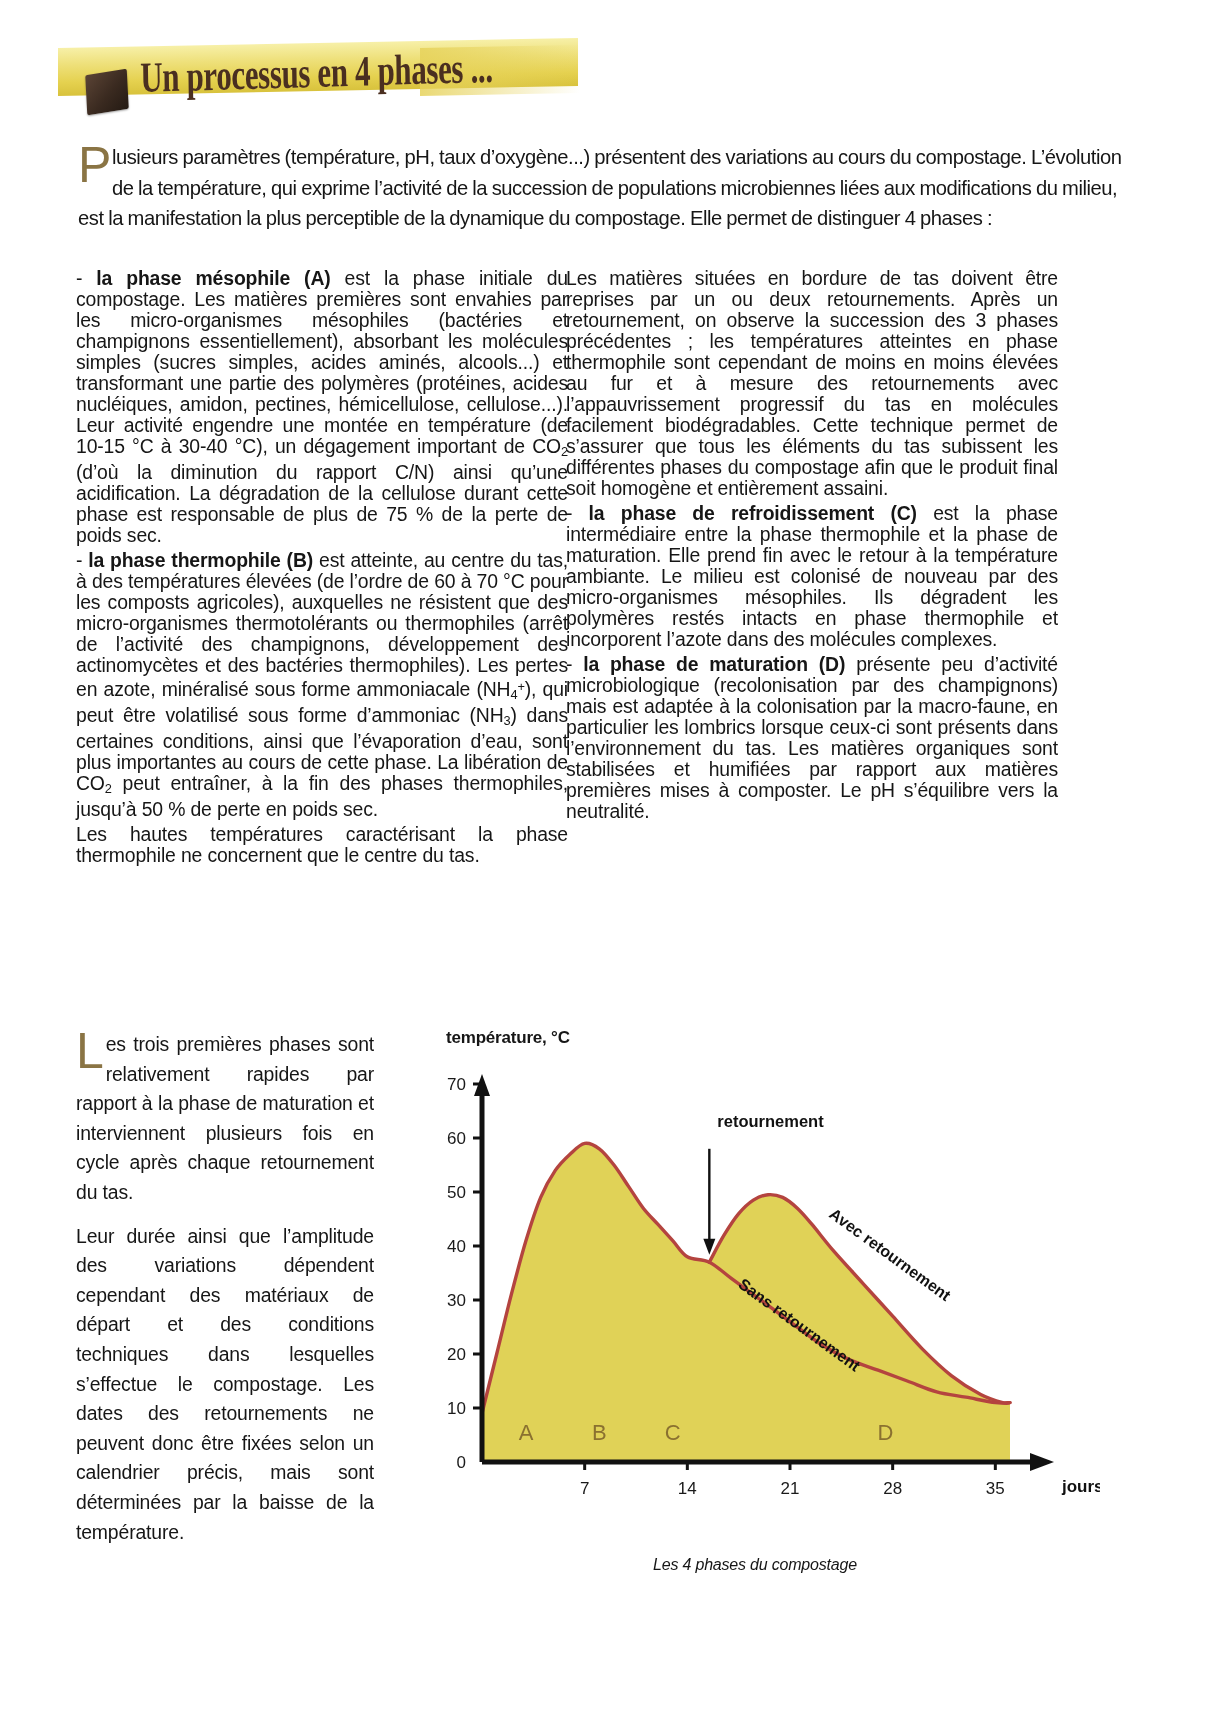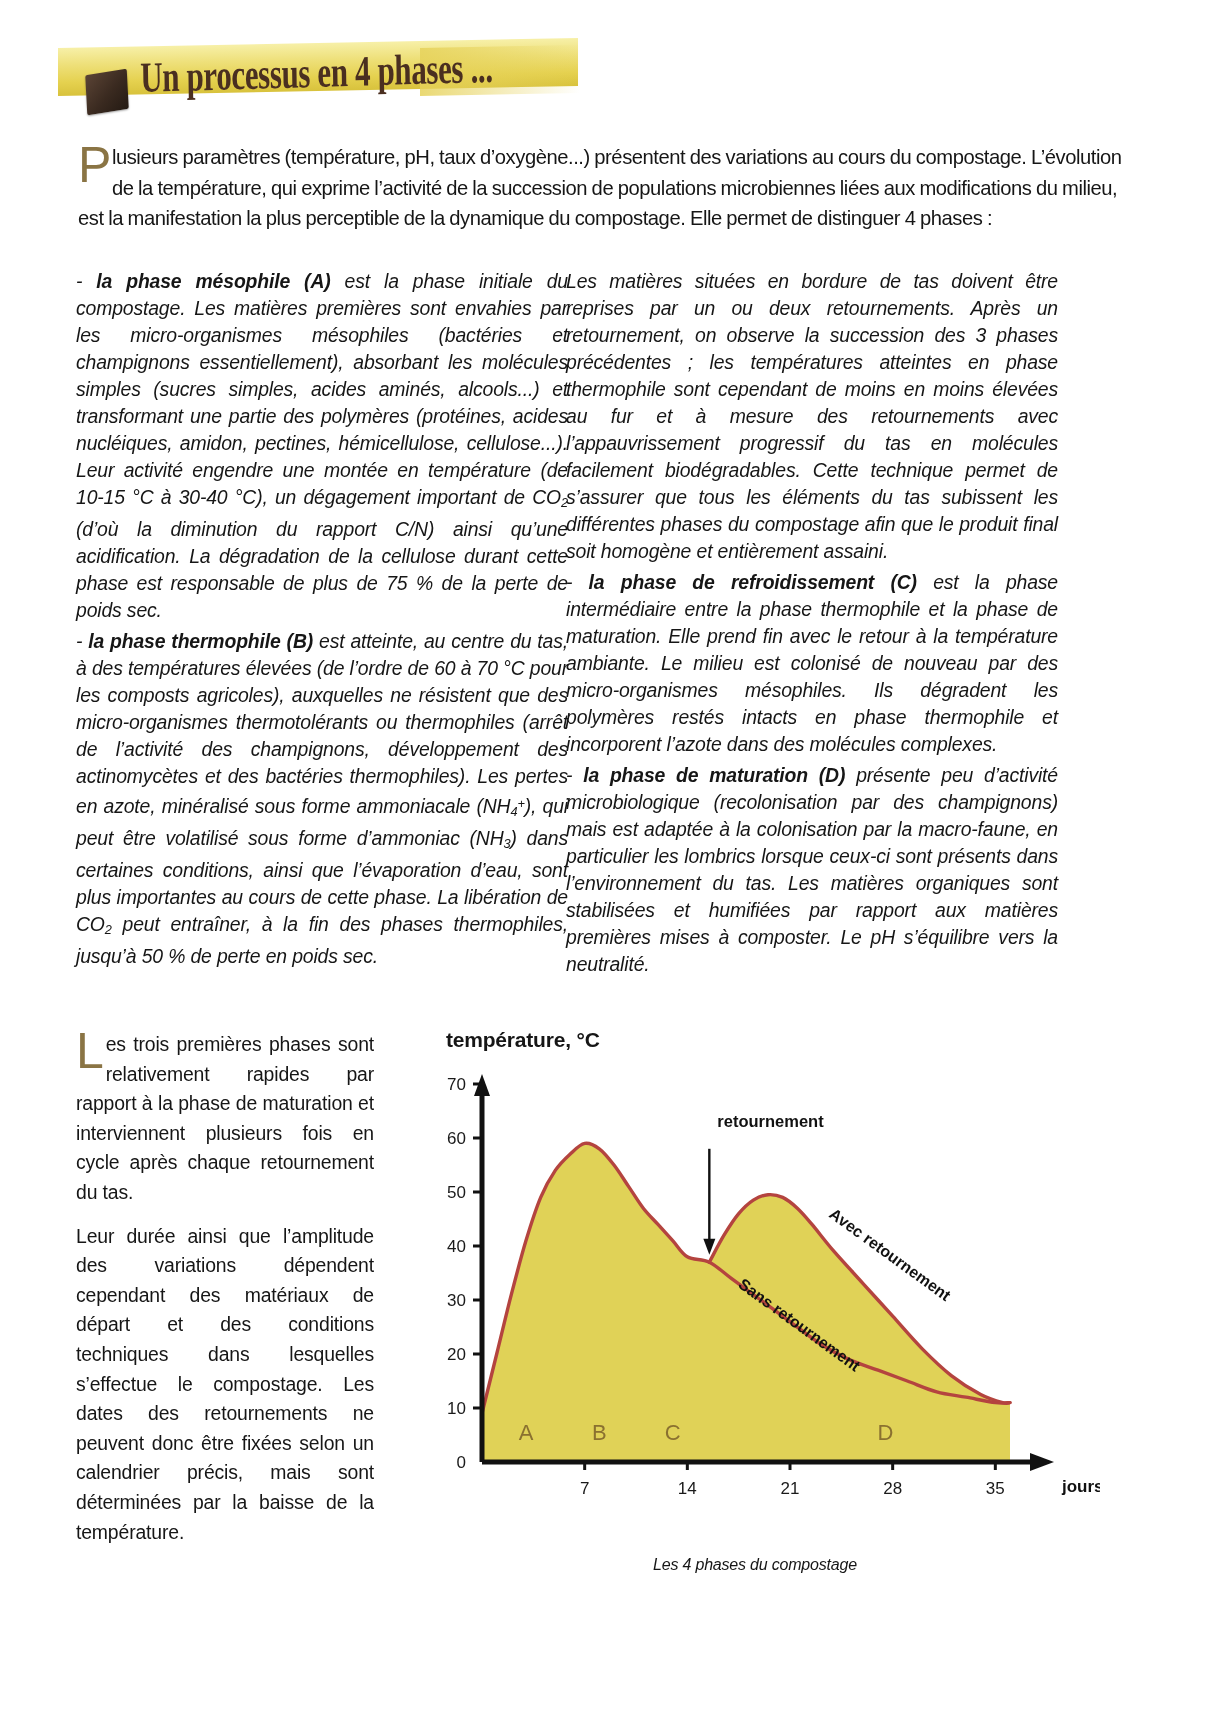--- a/index.html
+++ b/index.html
@@ -84,25 +84,24 @@
     margin: 3px 1px 0 0;
     font-family: "Liberation Sans", sans-serif;
   }
 
   
   .col {
     position: absolute;
     top: 268px;
     width: 492px;
     font-size: 19.4px;
-    line-height: 27px;
+    line-height: 21px;
     text-align: justify;
     text-justify: inter-word;
     letter-spacing: -0.15px;
-    font-style: italic;
   }
   .col.left  { left: 76px; }
   .col.right { left: 566px; }
   .col p { margin: 0 0 0 0; }
   .col p + p { margin-top: 4px; }
   b { font-weight: bold; }
   sub { font-size: 0.66em; vertical-align: -0.22em; }
   sup { font-size: 0.66em; vertical-align: 0.42em; }
 
   
@@ -131,21 +130,21 @@
     position: absolute;
     left: 410px;
     top: 1022px;
     width: 690px;
     height: 520px;
   }
   .chart-ylabel {
     position: absolute;
     left: 36px;
     top: 6px;
-    font-size: 21px;
+    font-size: 17px;
     font-weight: bold;
     letter-spacing: -0.2px;
   }
   .chart-svg { position: absolute; left: 0; top: 0; }
   .caption {
     position: absolute;
     left: 410px;
     top: 1556px;
     width: 690px;
     text-align: center;
@@ -167,20 +166,21 @@
 <div class="title-square"></div>
 <div class="title-text">Un processus en 4 phases ...</div>
 
 <div class="intro">
   <span class="dropcap">P</span><span>lusieurs paramètres (température, pH, taux d’oxygène...) présentent des variations au cours du compostage. L’évolution de la température, qui exprime l’activité de la succession de populations microbiennes liées aux modifications du milieu, est la manifestation la plus perceptible de la dynamique du compostage. Elle permet de distinguer 4 phases :</span>
 </div>
 
 <div class="col left">
   <p><span>- </span><b>la phase mésophile (A)</b><span> est la phase initiale du compostage. Les matières premières sont envahies par les micro-organismes mésophiles (bactéries et champignons essentiellement), absorbant les molécules simples (sucres simples, acides aminés, alcools...) et transformant une partie des polymères (protéines, acides nucléiques, amidon, pectines, hémicellulose, cellulose...). Leur activité engendre une montée en température (de 10-15 °C à 30-40 °C), un dégagement important de CO</span><sub>2</sub><span> (d’où la diminution du rapport C/N) ainsi qu’une acidification. La dégradation de la cellulose durant cette phase est responsable de plus de 75 % de la perte de poids sec.</span></p>
   <p><span>- </span><b>la phase thermophile (B)</b><span> est atteinte, au centre du tas, à des températures élevées (de l’ordre de 60 à 70 °C pour les composts agricoles), auxquelles ne résistent que des micro-organismes thermotolérants ou thermophiles (arrêt de l’activité des champignons, développement des actinomycètes et des bactéries thermophiles). Les pertes en azote, minéralisé sous forme ammoniacale (NH</span><sub>4</sub><sup>+</sup><span>), qui peut être volatilisé sous forme d’ammoniac (NH</span><sub>3</sub><span>) dans certaines conditions, ainsi que l’évaporation d’eau, sont plus importantes au cours de cette phase. La libération de CO</span><sub>2</sub><span> peut entraîner, à la fin des phases thermophiles, jusqu’à 50 % de perte en poids sec.</span></p>
+  <p>Les hautes températures caractérisant la phase thermophile ne concernent que le centre du tas.</p>
 </div>
 
 <div class="col right">
   <p>Les matières situées en bordure de tas doivent être reprises par un ou deux retournements. Après un retournement, on observe la succession des 3 phases précédentes ; les températures atteintes en phase thermophile sont cependant de moins en moins élevées au fur et à mesure des retournements avec l’appauvrissement progressif du tas en molécules facilement biodégradables. Cette technique permet de s’assurer que tous les éléments du tas subissent les différentes phases du compostage afin que le produit final soit homogène et entièrement assaini.</p>
   <p><span>- </span><b>la phase de refroidissement (C)</b><span> est la phase intermédiaire entre la phase thermophile et la phase de maturation. Elle prend fin avec le retour à la température ambiante. Le milieu est colonisé de nouveau par des micro-organismes mésophiles. Ils dégradent les polymères restés intacts en phase thermophile et incorporent l’azote dans des molécules complexes.</span></p>
   <p><span>- </span><b>la phase de maturation (D)</b><span> présente peu d’activité microbiologique (recolonisation par des champignons) mais est adaptée à la colonisation par la macro-faune, en particulier les lombrics lorsque ceux-ci sont présents dans l’environnement du tas. Les matières organiques sont stabilisées et humifiées par rapport aux matières premières mises à composter. Le pH s’équilibre vers la neutralité.</span></p>
 </div>
 
 <div class="lower-text">
   <p><span class="dropcap">L</span><span>es trois premières phases sont relativement rapides par rapport à la phase de maturation et interviennent plusieurs fois en cycle après chaque retournement du tas.</span></p>

